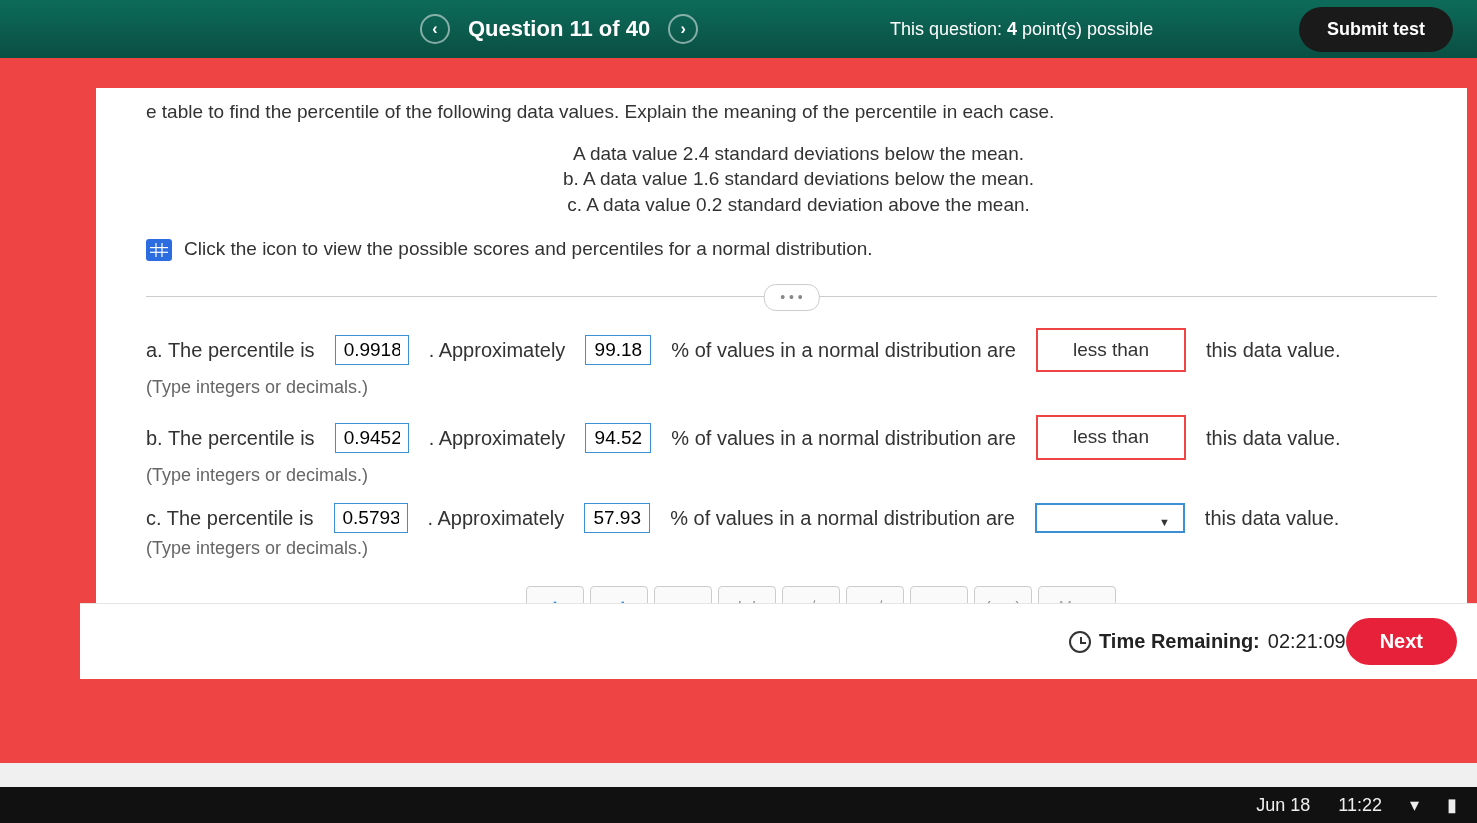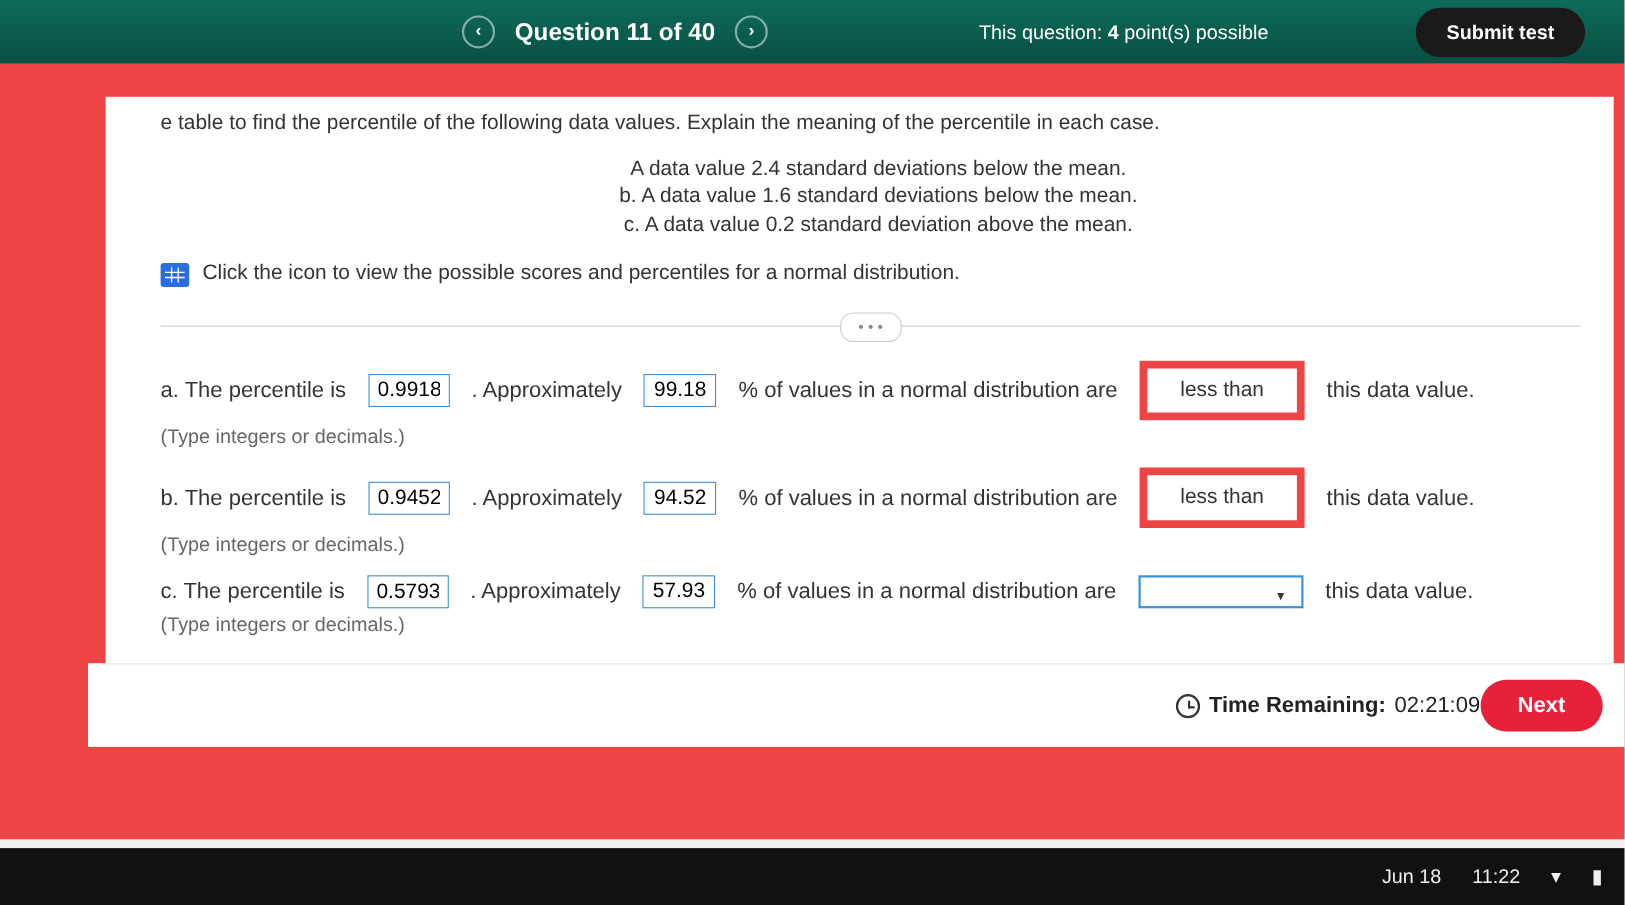--- a/index.html
+++ b/index.html
@@ -37,21 +37,21 @@
     }
     .q-title { font-size: 22px; font-weight: 700; }
     .points-text {
       position: absolute;
       left: 890px;
       font-size: 18px;
     }
     .points-text b { font-weight: 700; }
     .submit-btn {
       position: absolute;
-      right: 36px;
+      right: 24px;
       background: #1a1a1a;
       color: #fff;
       border: none;
       padding: 12px 28px;
       border-radius: 30px;
       font-size: 18px;
       font-weight: 600;
       cursor: pointer;
     }
     .content-outer {
@@ -127,21 +127,21 @@
     .input-pct {
       border: 1px solid #3b8fd4;
       padding: 3px 6px;
       font-size: 19px;
       width: 66px;
       text-align: center;
       background: #fff;
       font-family: inherit;
     }
     .select-box {
-      border: 7px solid #ef4444;
+      border: 2px solid #ef4444;
       padding: 6px 14px;
       font-size: 19px;
       min-width: 150px;
       background: #fff;
       text-align: center;
       display: inline-block;
     }
     .select-box.active {
       border: 2px solid #3b8fd4;
       padding: 5px 13px;
@@ -209,21 +209,21 @@
       border: none;
       padding: 12px 34px;
       border-radius: 26px;
       font-size: 20px;
       font-weight: 600;
       cursor: pointer;
     }
     .taskbar {
       position: absolute;
       bottom: 0; left: 0; right: 0;
-      height: 52px;
+      height: 36px;
       background: #111;
       color: #eee;
       display: flex;
       justify-content: flex-end;
       align-items: center;
       padding: 0 20px;
       gap: 28px;
       font-size: 18px;
     }
     .frac { display: inline-flex; flex-direction: column; align-items: center; font-size: 10px; line-height: 1; }

